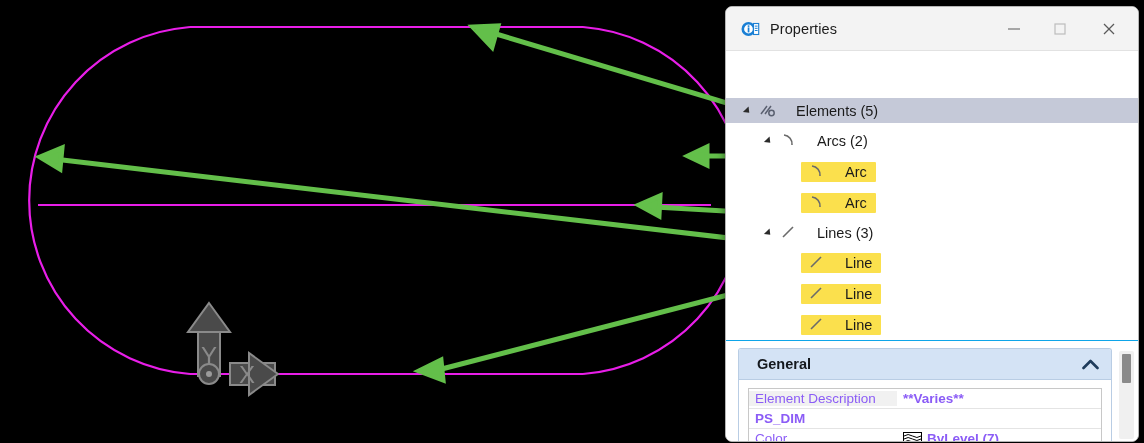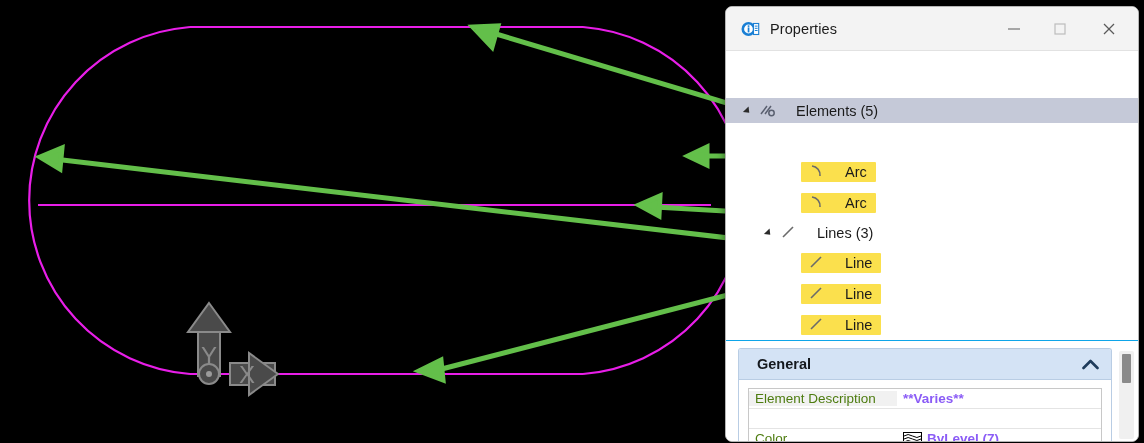--- a/index.html
+++ b/index.html
@@ -156,21 +156,21 @@
   .prop-row {
     display: flex;
     height: 19px;
     align-items: center;
     border-bottom: 1px solid #e4e4e4;
     font-size: 13.5px;
   }
   .prop-key {
     width: 142px;
     padding-left: 6px;
-    color: #4d7c0f;
+    color: #8b5cf6;
     white-space: nowrap;
     overflow: hidden;
   }
   .prop-row.alt .prop-key { background: #f1f1f1; }
   .prop-val {
     flex: 1;
     padding-left: 6px;
     color: #8b5cf6;
     font-weight: bold;
     display: flex;
@@ -292,20 +292,31 @@
         </span>
       <span class="ico">
         <svg width="17" height="15" viewBox="0 0 17 15">
           <path d="M2 11 L8 3 M6 11 L12 3" stroke="#5a6070" stroke-width="1.5" fill="none"></path>
           <circle cx="12.5" cy="10" r="2.7" fill="none" stroke="#5a6070" stroke-width="1.5"></circle>
         </svg>
       </span>
       <span class="lbl">Elements (5)</span>
     </div>
 
+    <div class="tree-row" style="top:77px;left:33px;">
+      <span class="tw">
+          <i class="tri"></i>
+        </span>
+      <span class="ico">
+        <svg width="16" height="15" viewBox="0 0 16 15">
+            <path d="M12 12 A 9 9 0 0 0 4 2" stroke="#6b6b6b" stroke-width="1.6" fill="none"></path>
+          </svg>
+      </span>
+      <span class="lbl">Arcs (2)</span>
+    </div>
 
     <div class="tree-row" style="top:108px;left:75px;">
       <span class="hl">
         <span class="ico">
           <svg width="16" height="15" viewBox="0 0 16 15">
               <path d="M12 12 A 9 9 0 0 0 4 2" stroke="#6b6b6b" stroke-width="1.6" fill="none"></path>
             </svg>
         </span>
         <span class="lbl">Arc</span>
       </span>
@@ -380,20 +391,21 @@
       </div>
 
       <div id="prop-grid">
 
         <div class="prop-row alt">
           <div class="prop-key">Element Description</div>
           <div class="prop-val">**Varies**</div>
         </div>
 
         <div class="prop-row">
+          <div class="prop-val">PS_DIM</div>
         </div>
 
         <div class="prop-row">
           <div class="prop-key">Color</div>
           <div class="prop-val">
             <svg width="19" height="13" viewBox="0 0 19 13">
               <rect x="0.5" y="0.5" width="18" height="12" fill="#fff" stroke="#000" stroke-width="1"></rect>
               <path d="M1 4 Q5 1 9.5 4 T18 4 M1 7 Q5 4 9.5 7 T18 7 M1 10 Q5 7 9.5 10 T18 10" stroke="#000" stroke-width="1" fill="none"></path>
             </svg>
             <span>ByLevel (7)</span>

